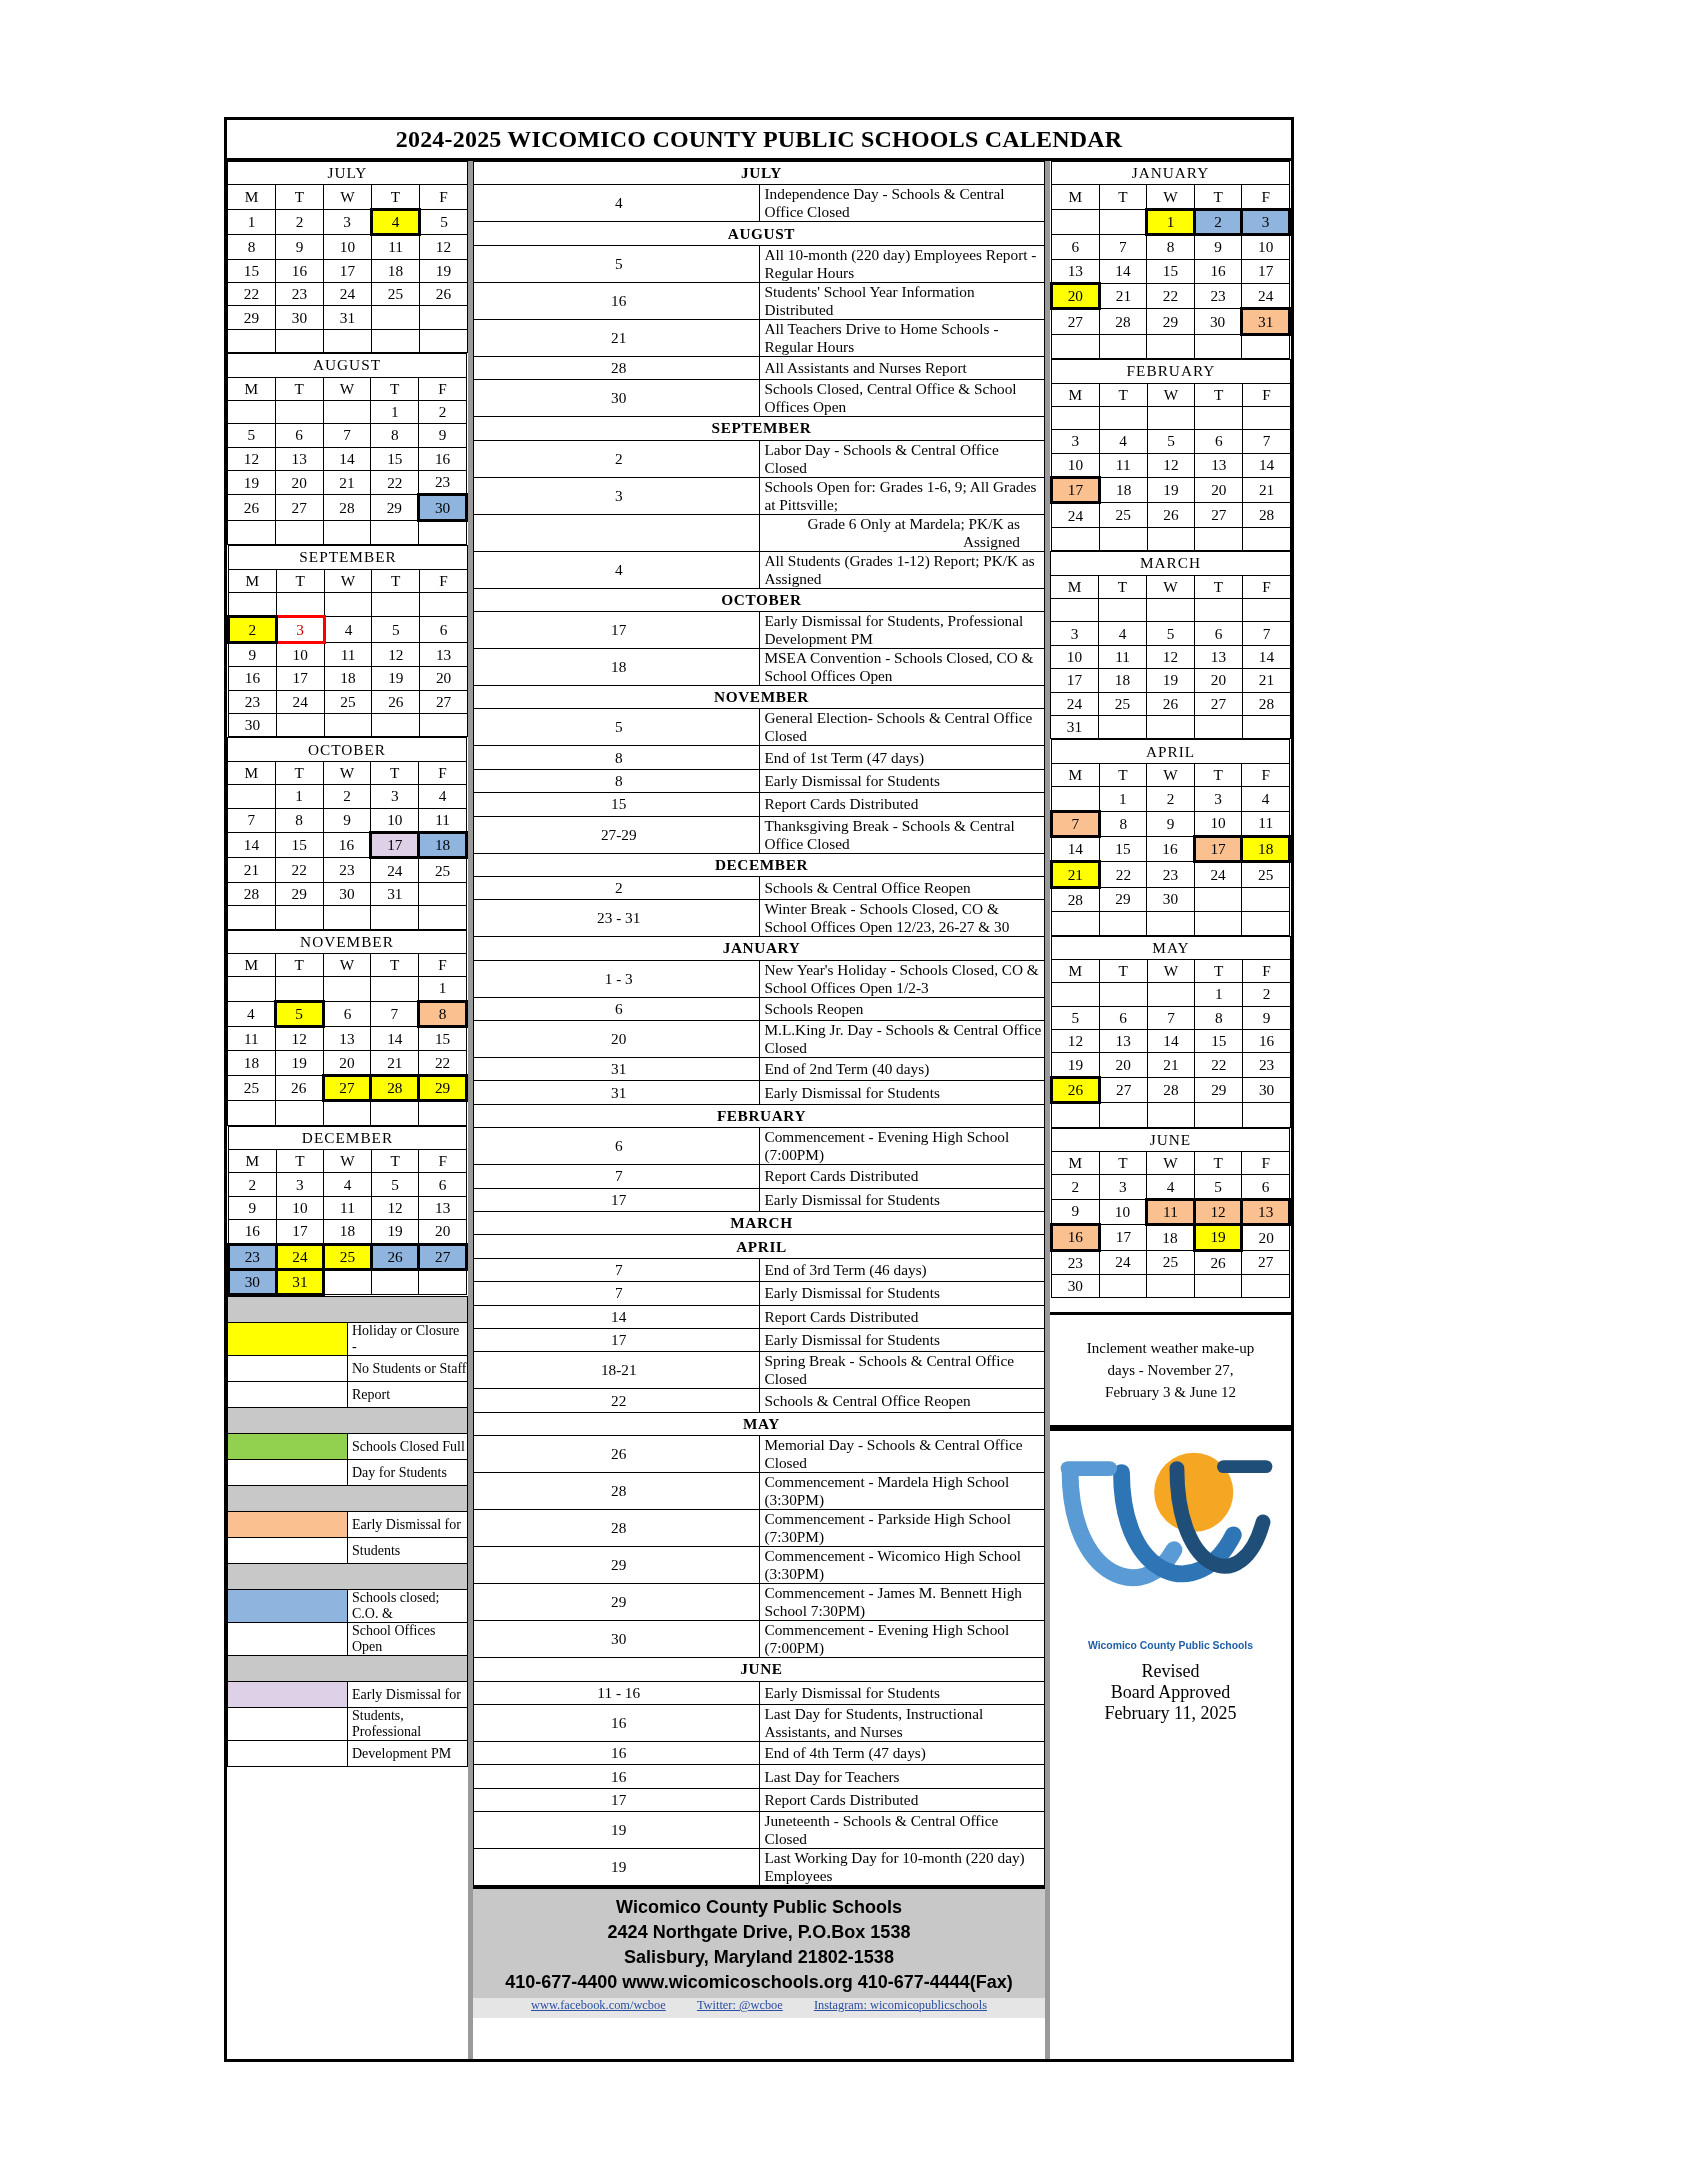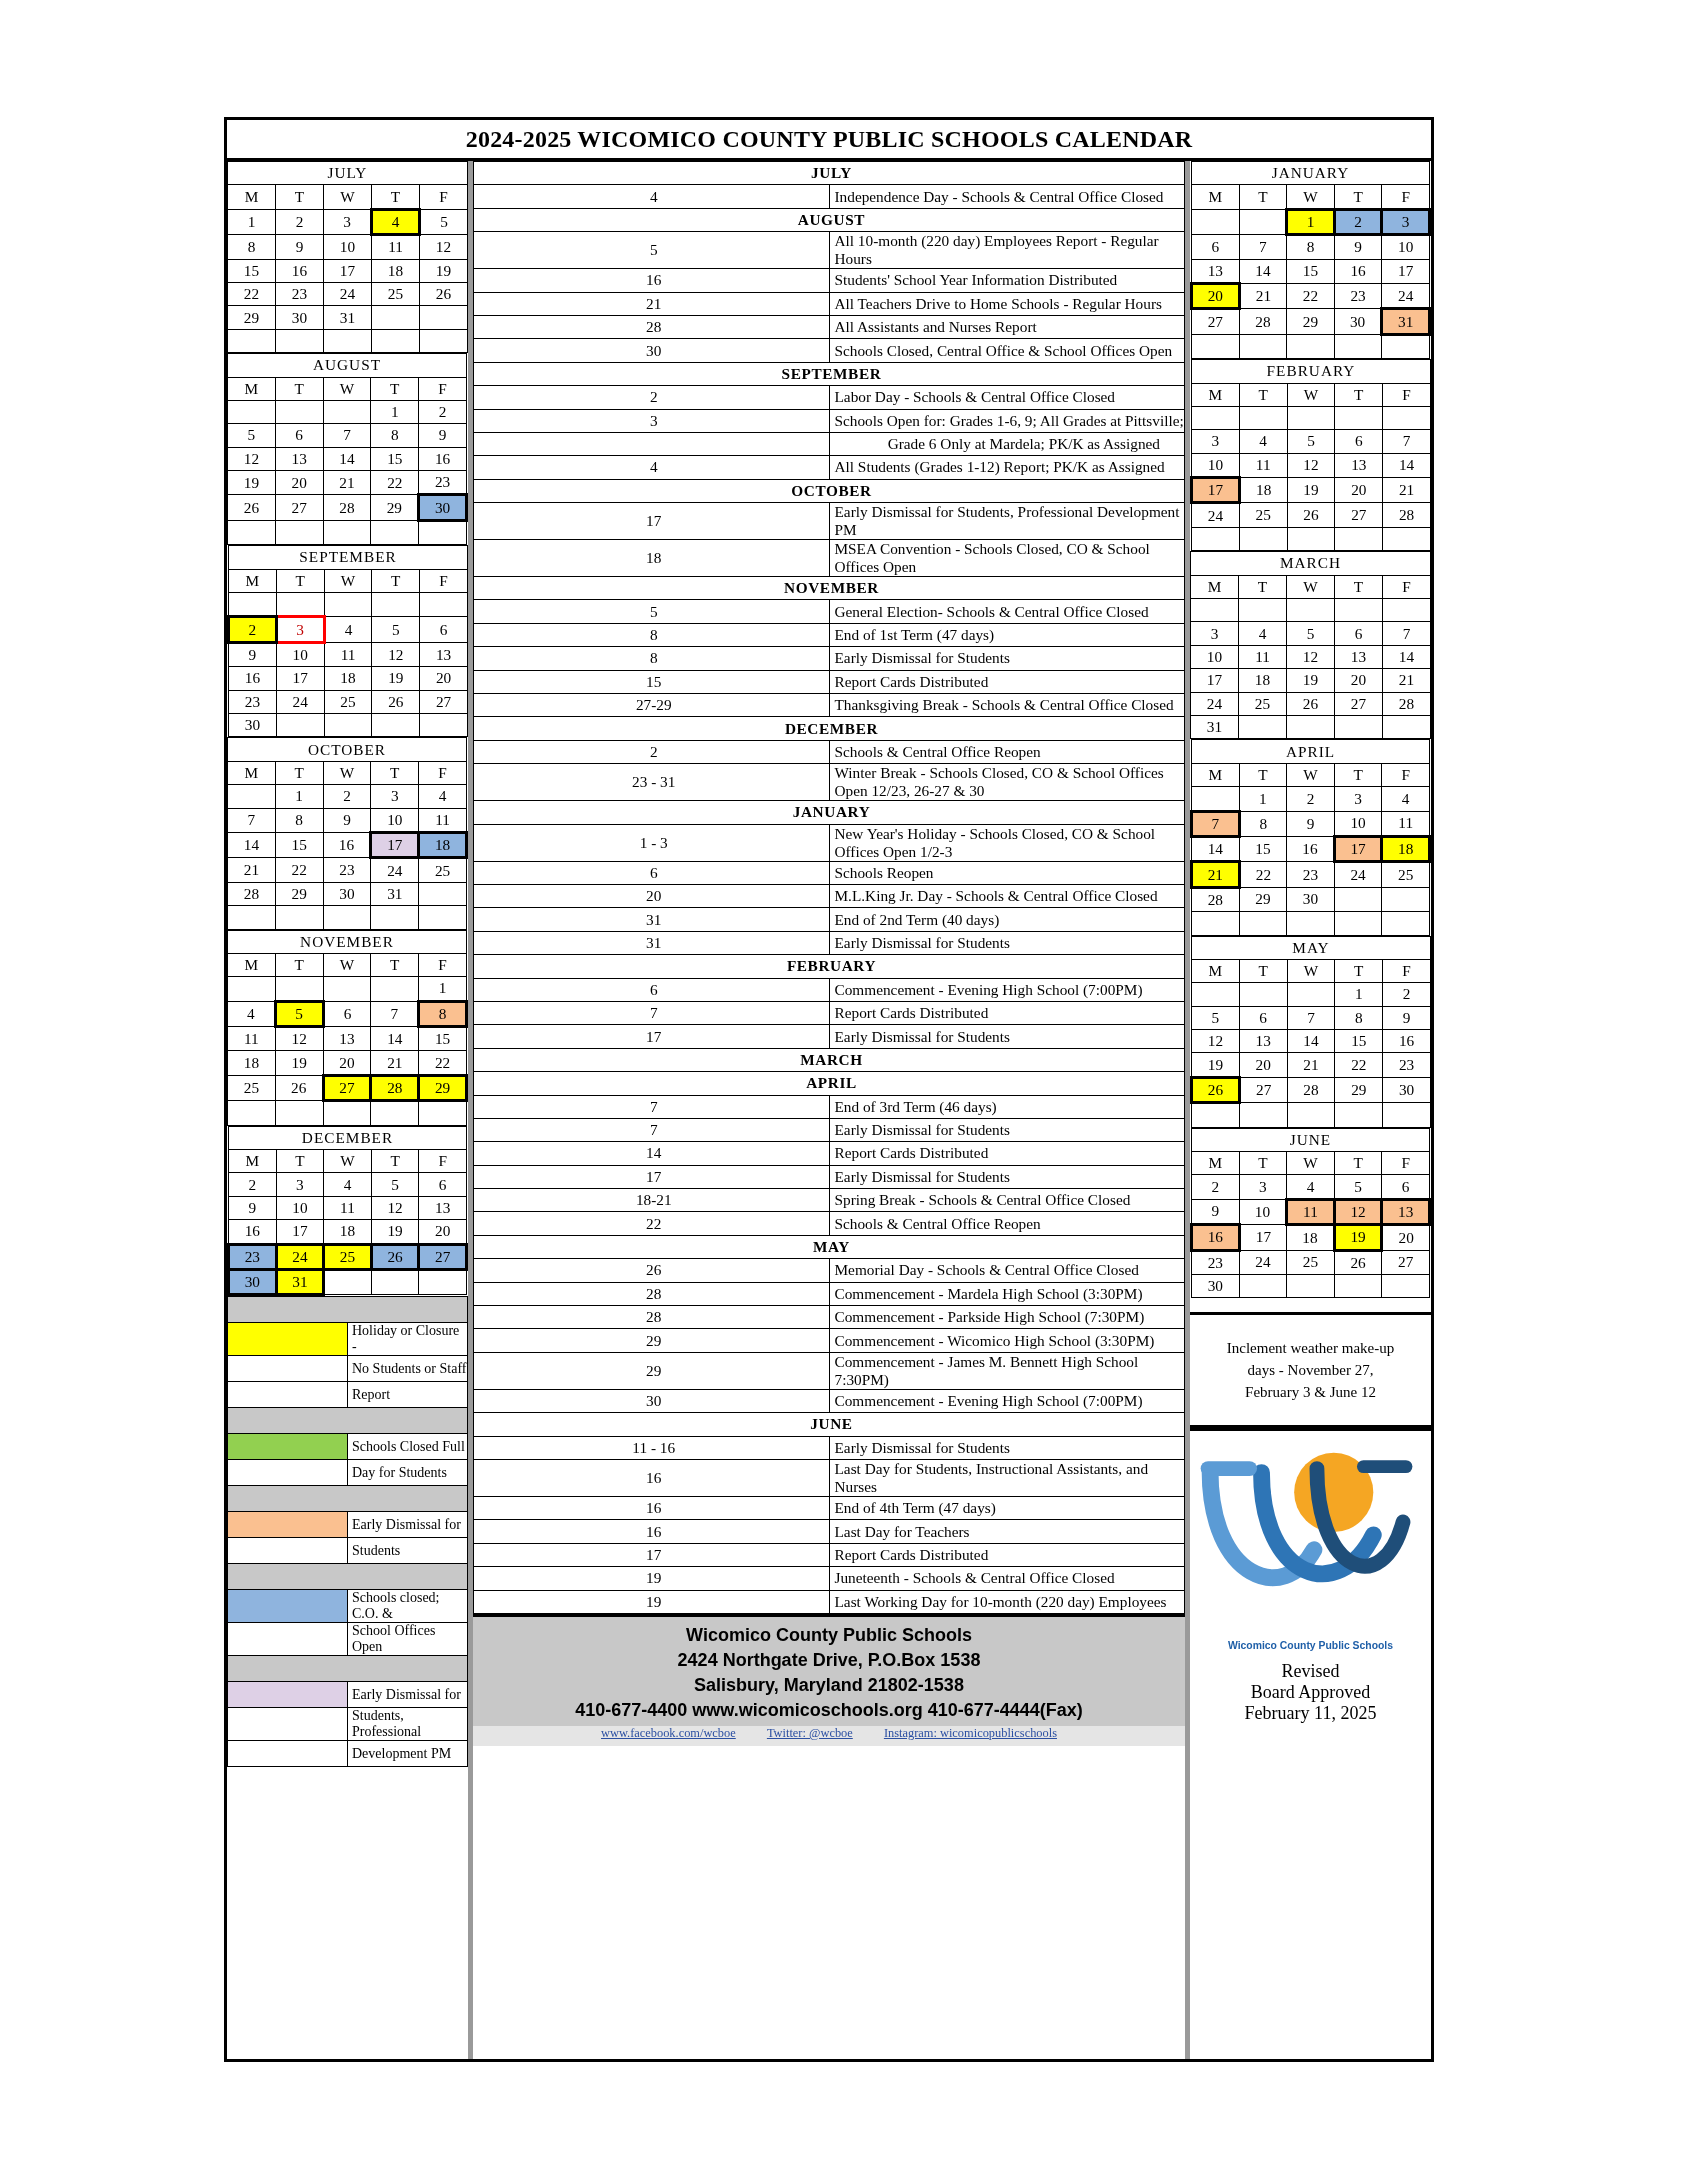--- a/index.html
+++ b/index.html
@@ -1,18 +1,18 @@
 <!DOCTYPE html>
 <html><head>
 <meta charset="utf-8">
 <style>
   html,body{margin:0;padding:0;background:#fff;}
   body{width:1683px;height:2178px;font-family:"Liberation Serif",serif;}
   #page{position:relative;width:1683px;height:2178px;}
-  #frame{position:absolute;left:224px;top:117px;width:1210px;height:1945px;
+  #frame{position:absolute;left:224px;top:117px;width:1070px;height:1945px;
          border:3px solid #000;box-sizing:border-box;background:#fff;}
   .title{height:38px;line-height:38px;text-align:center;font-weight:bold;
          font-size:24px;letter-spacing:0.2px;border-bottom:3px solid #000;
          font-family:"Liberation Serif",serif;}
   .cols{display:flex;height:calc(100% - 41px);box-sizing:border-box;}
   .colL{width:241px;flex:0 0 241px;}
   .colM{flex:1 1 auto;border-left:5px solid #9a9a9a;border-right:5px solid #9a9a9a;}
   .colR{width:241px;flex:0 0 241px;}
 
   

